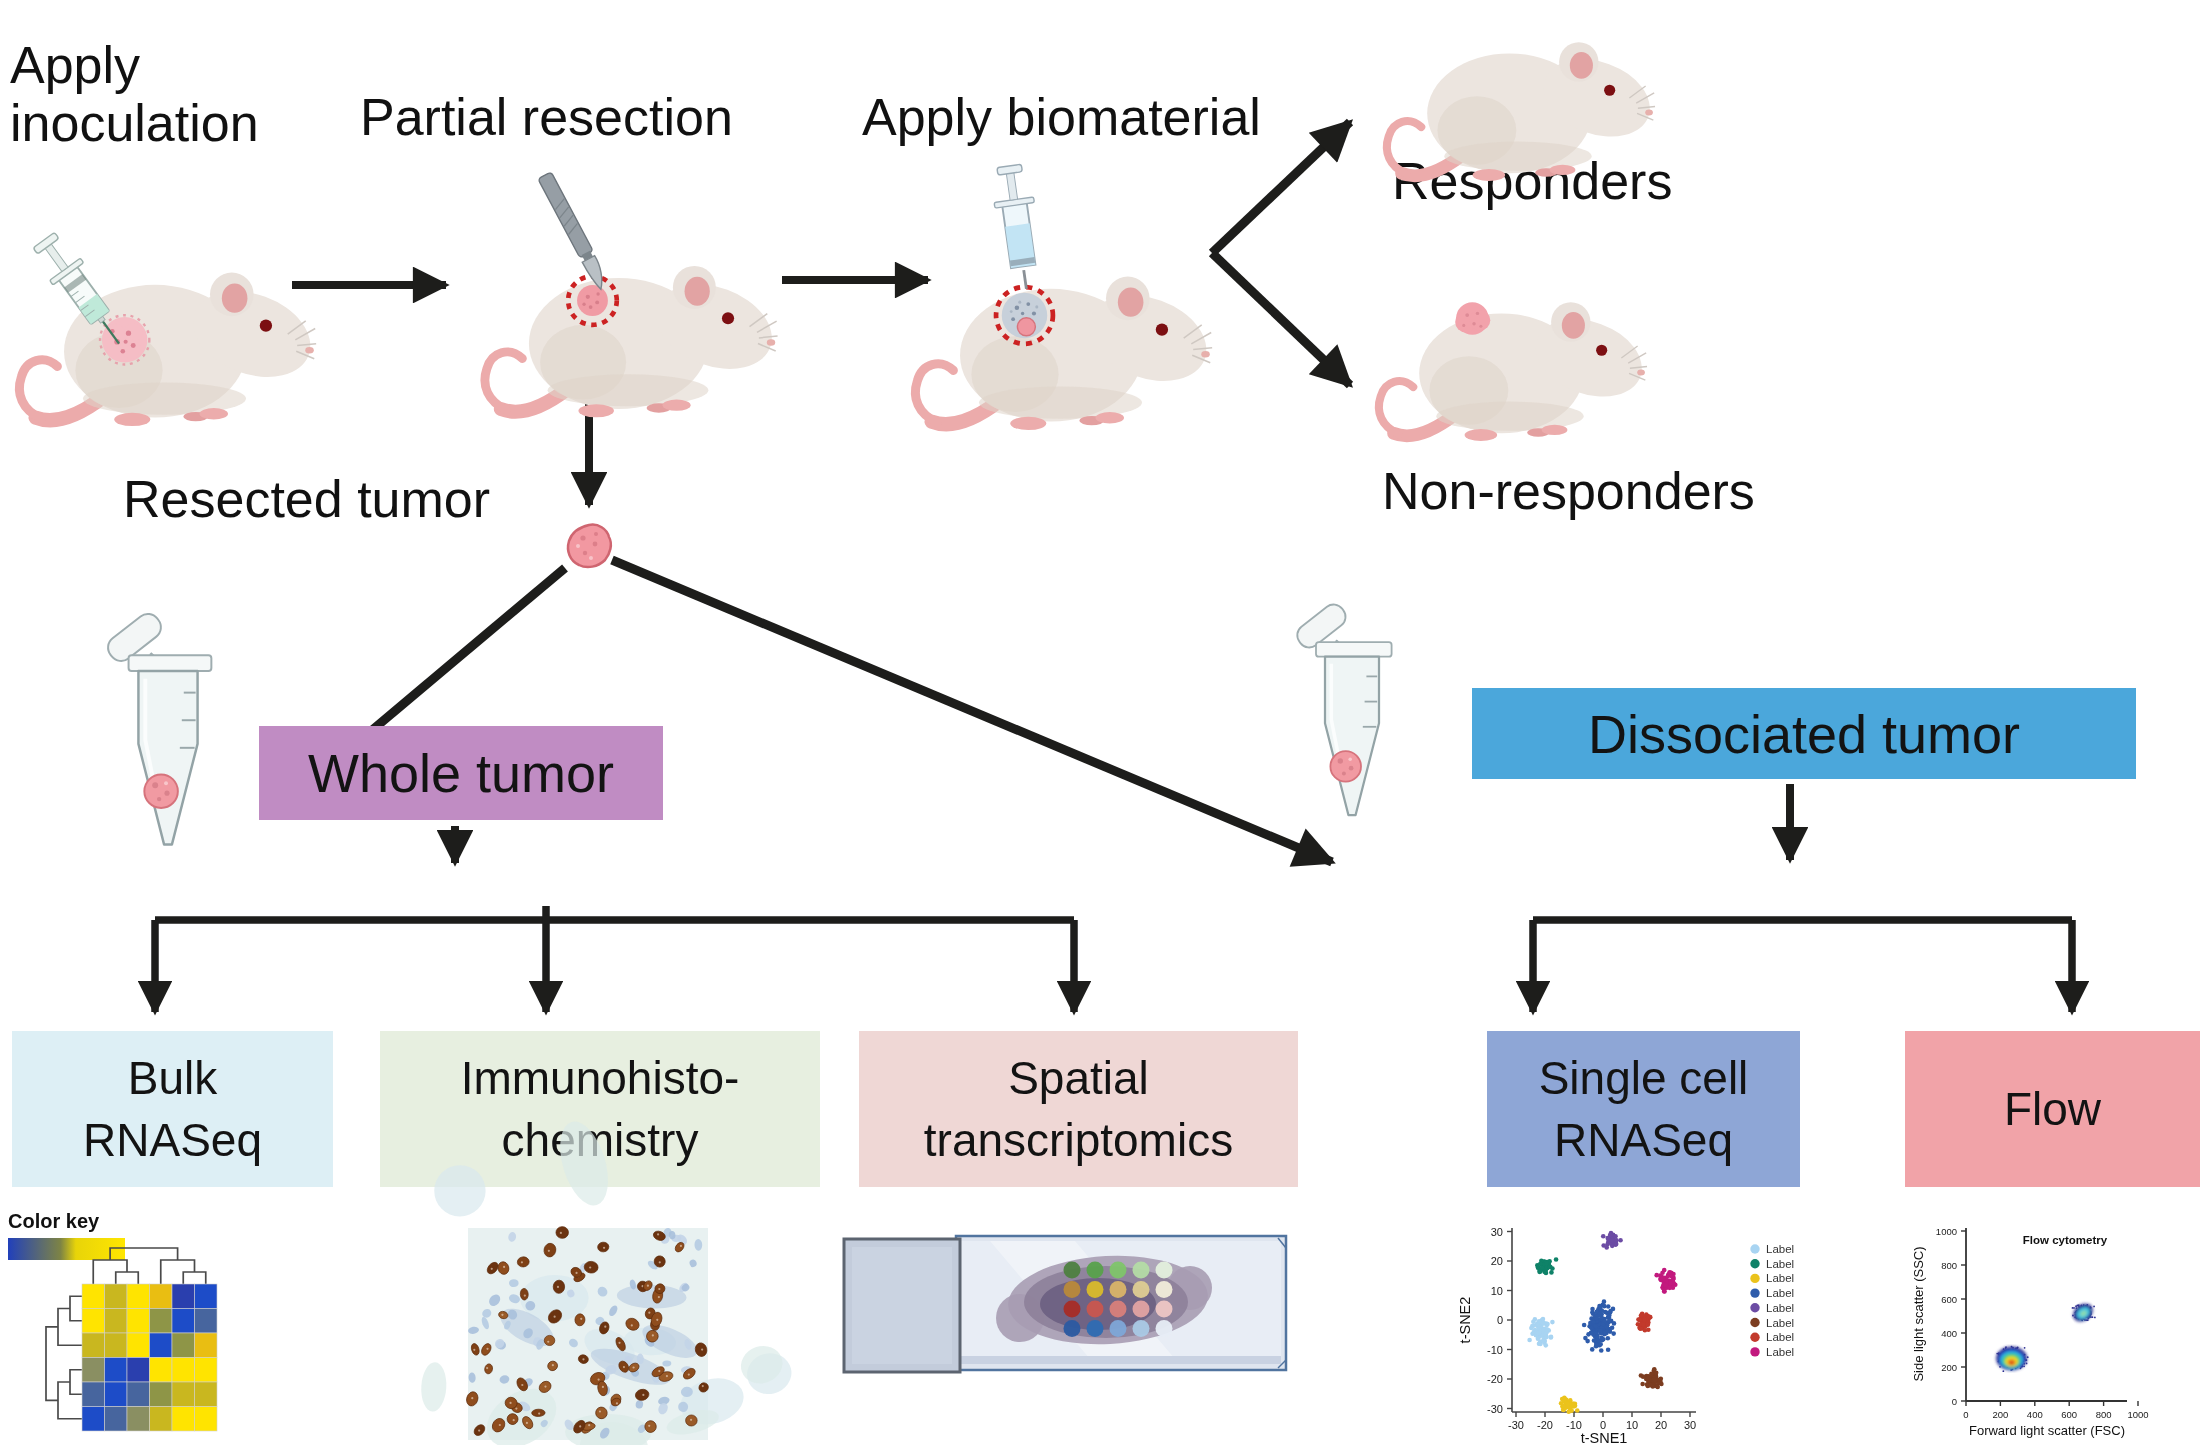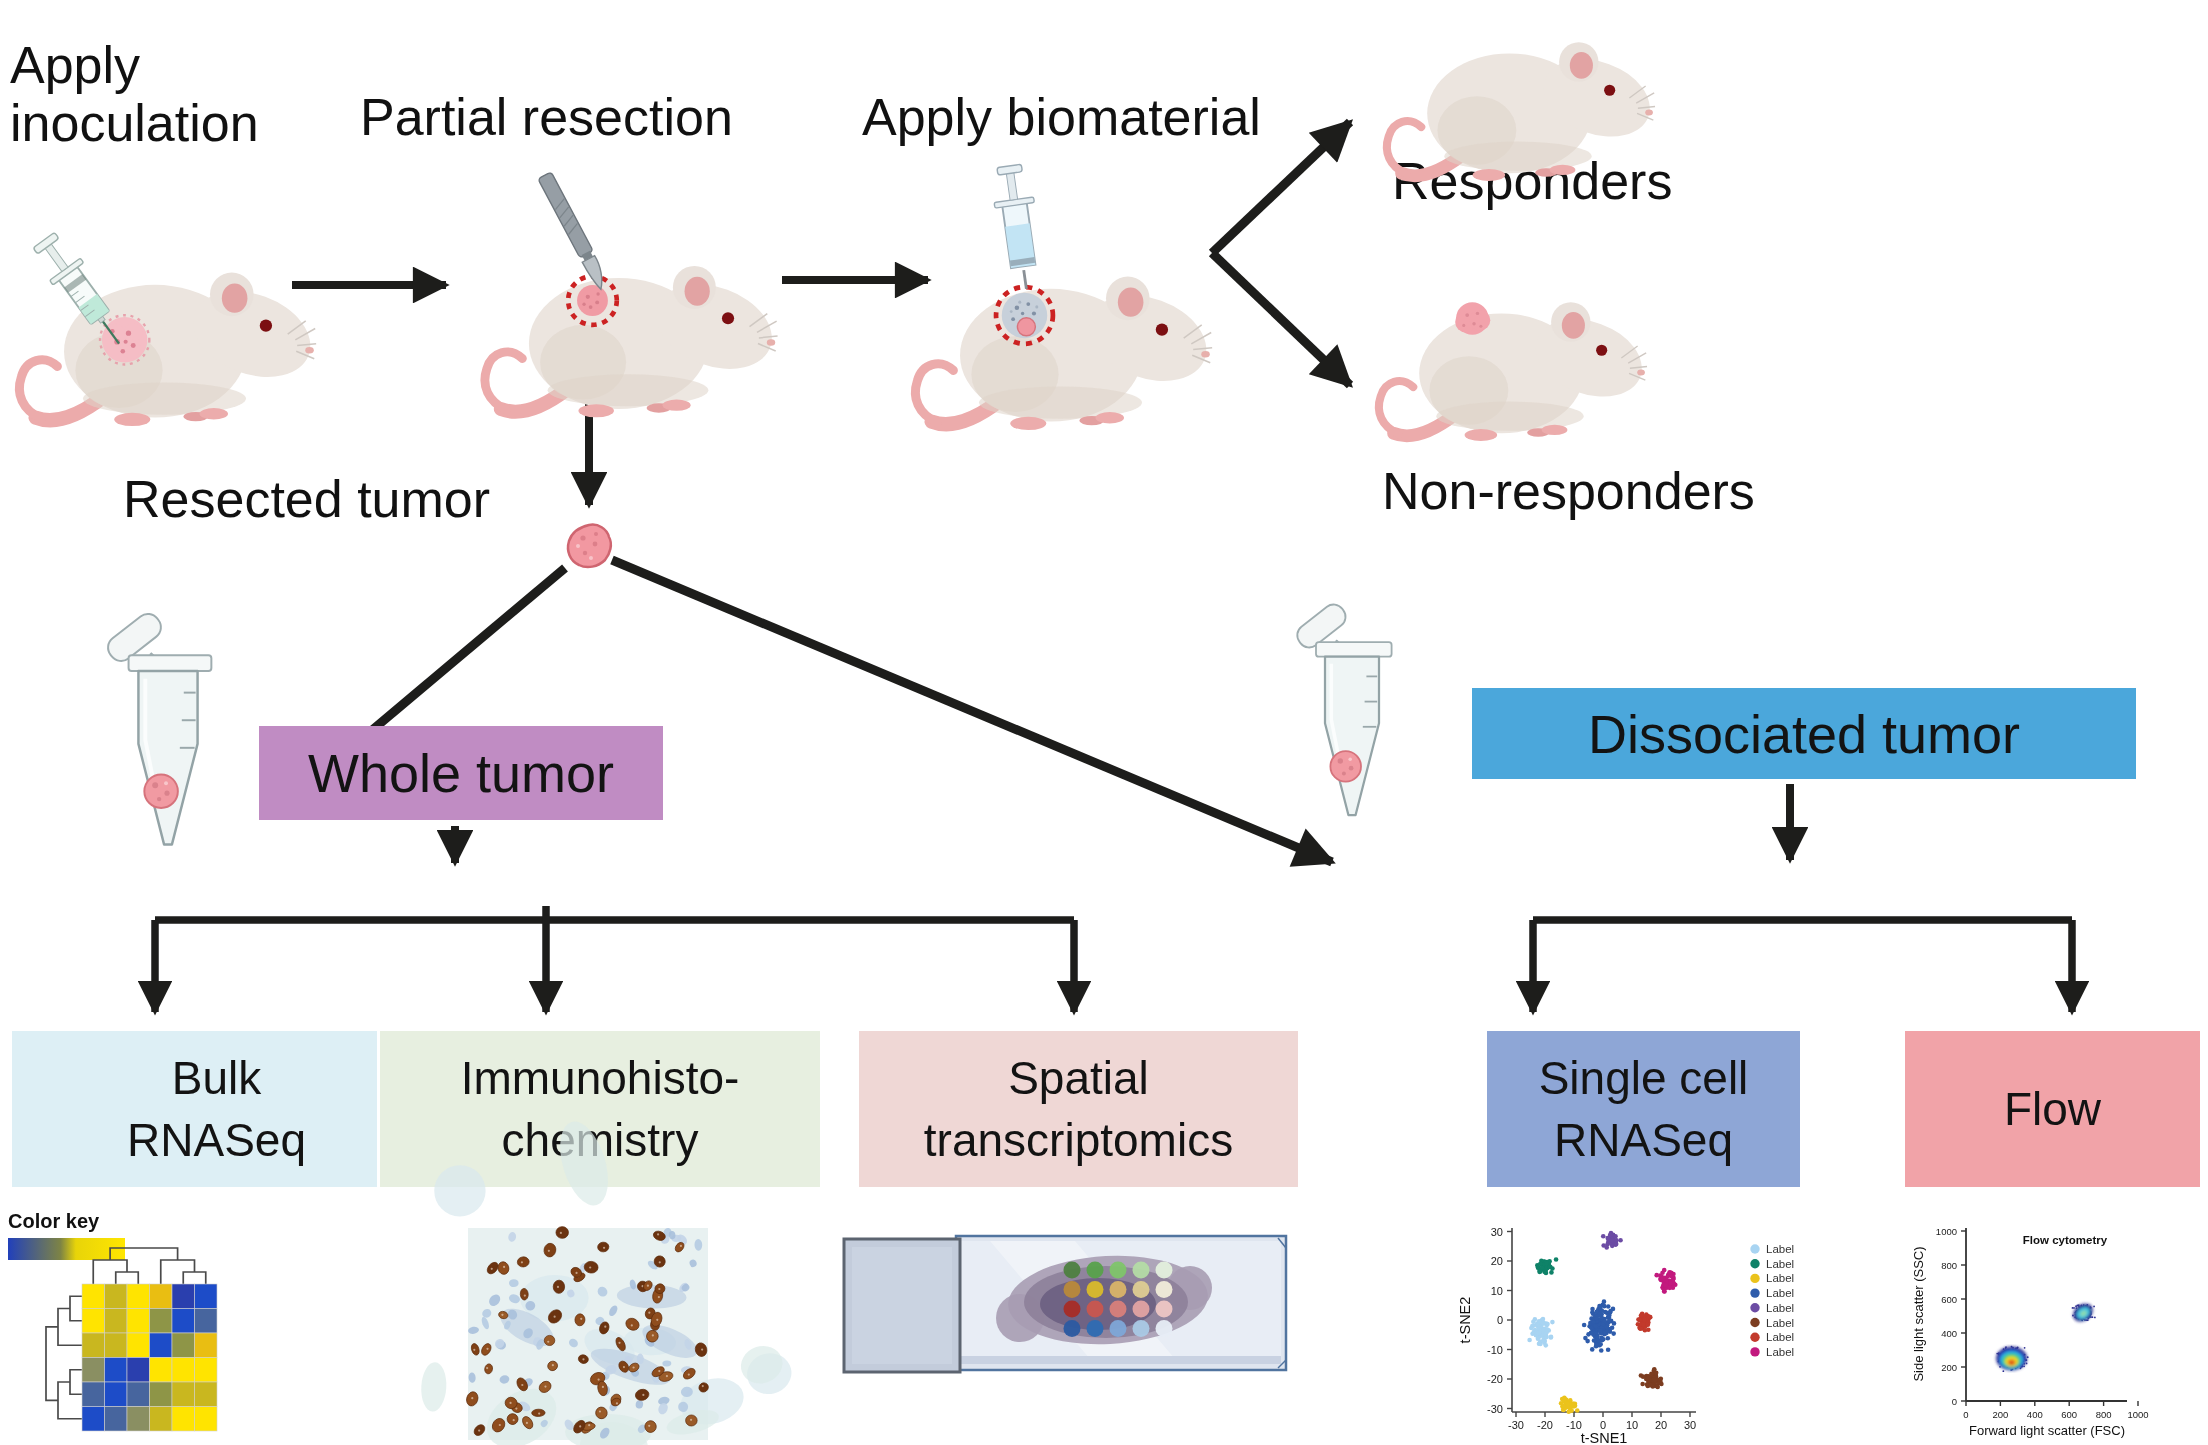--- a/index.html
+++ b/index.html
@@ -236,21 +236,21 @@
     <use href="#tube-sym"></use>
   </svg>
 
   <div class="boxlbl box-one" style="left: 259px; top: 726px; width: 404px; height: 94px; background: rgb(192, 140, 195);">
     <span>Whole tumor</span>
   </div>
   <div class="boxlbl box-one" style="left: 1472px; top: 688px; width: 664px; height: 91px; background: rgb(75, 167, 219);">
     <span>Dissociated tumor</span>
   </div>
 
-  <div class="boxlbl box-two" style="left: 12px; top: 1031px; width: 321px; height: 156px; background: rgb(221, 239, 245); padding-left: 44px;">
+  <div class="boxlbl box-two" style="left: 12px; top: 1031px; width: 321px; height: 156px; background: rgb(221, 239, 245);">
     <div>Bulk</div>
       <div>RNASeq</div>
   </div>
   <div class="boxlbl box-two" style="left: 380px; top: 1031px; width: 440px; height: 156px; background: rgb(231, 239, 224); text-align: center;">
     <div>Immunohisto-</div>
       <div>chemistry</div>
   </div>
   <div class="boxlbl box-two" style="left: 859px; top: 1031px; width: 439px; height: 156px; background: rgb(239, 215, 213);">
     <div>Spatial</div>
       <div>transcriptomics</div>

